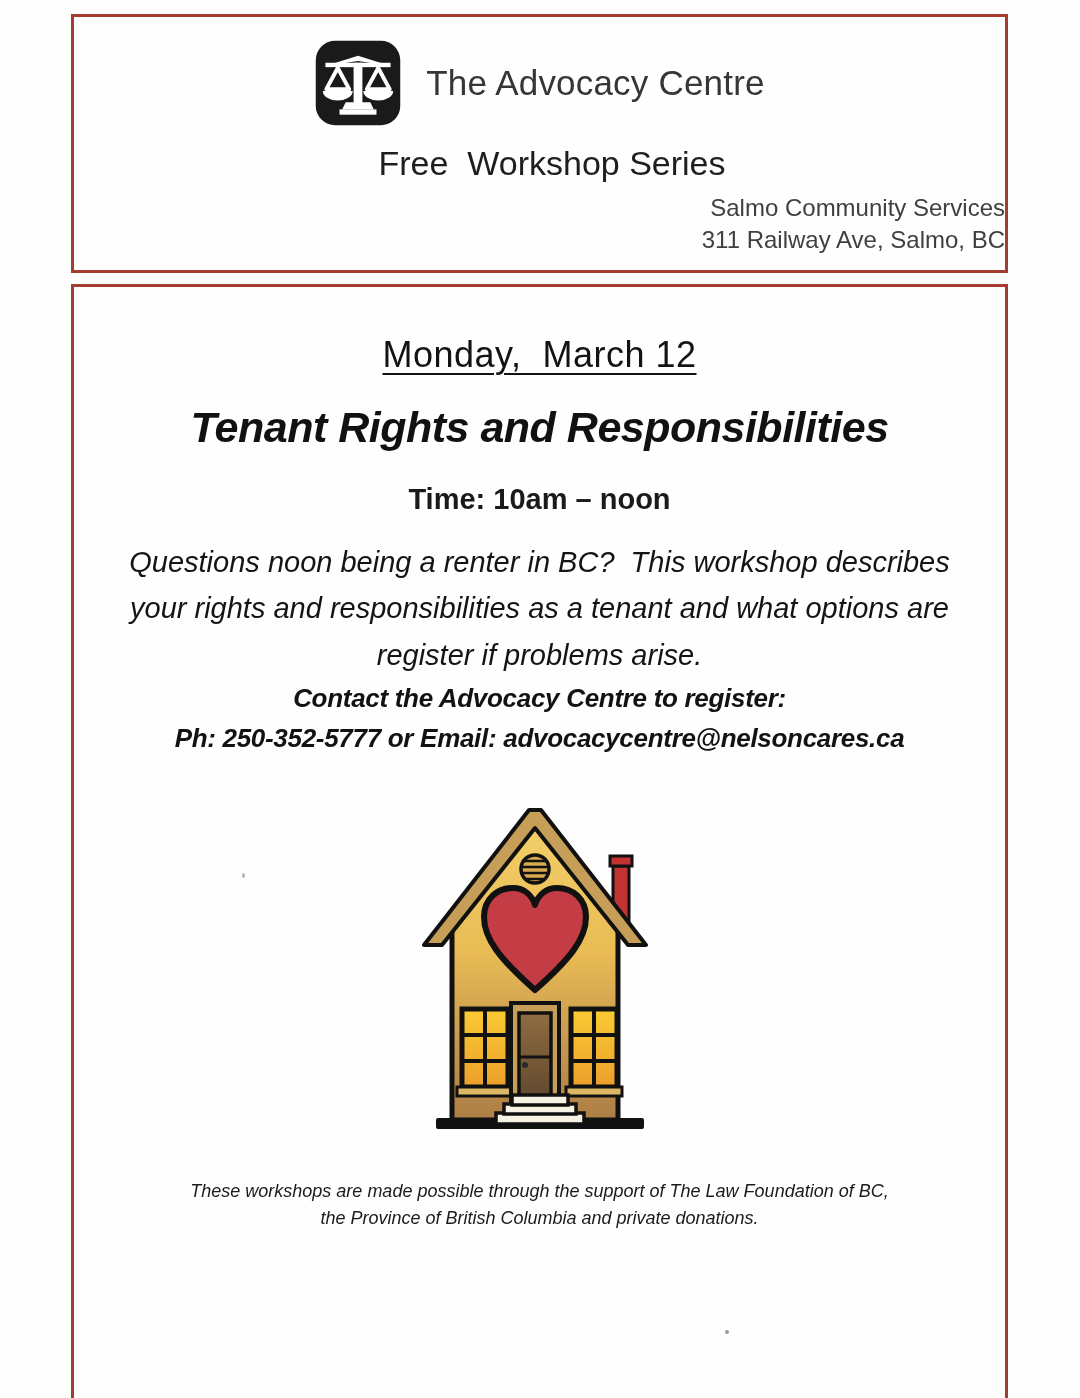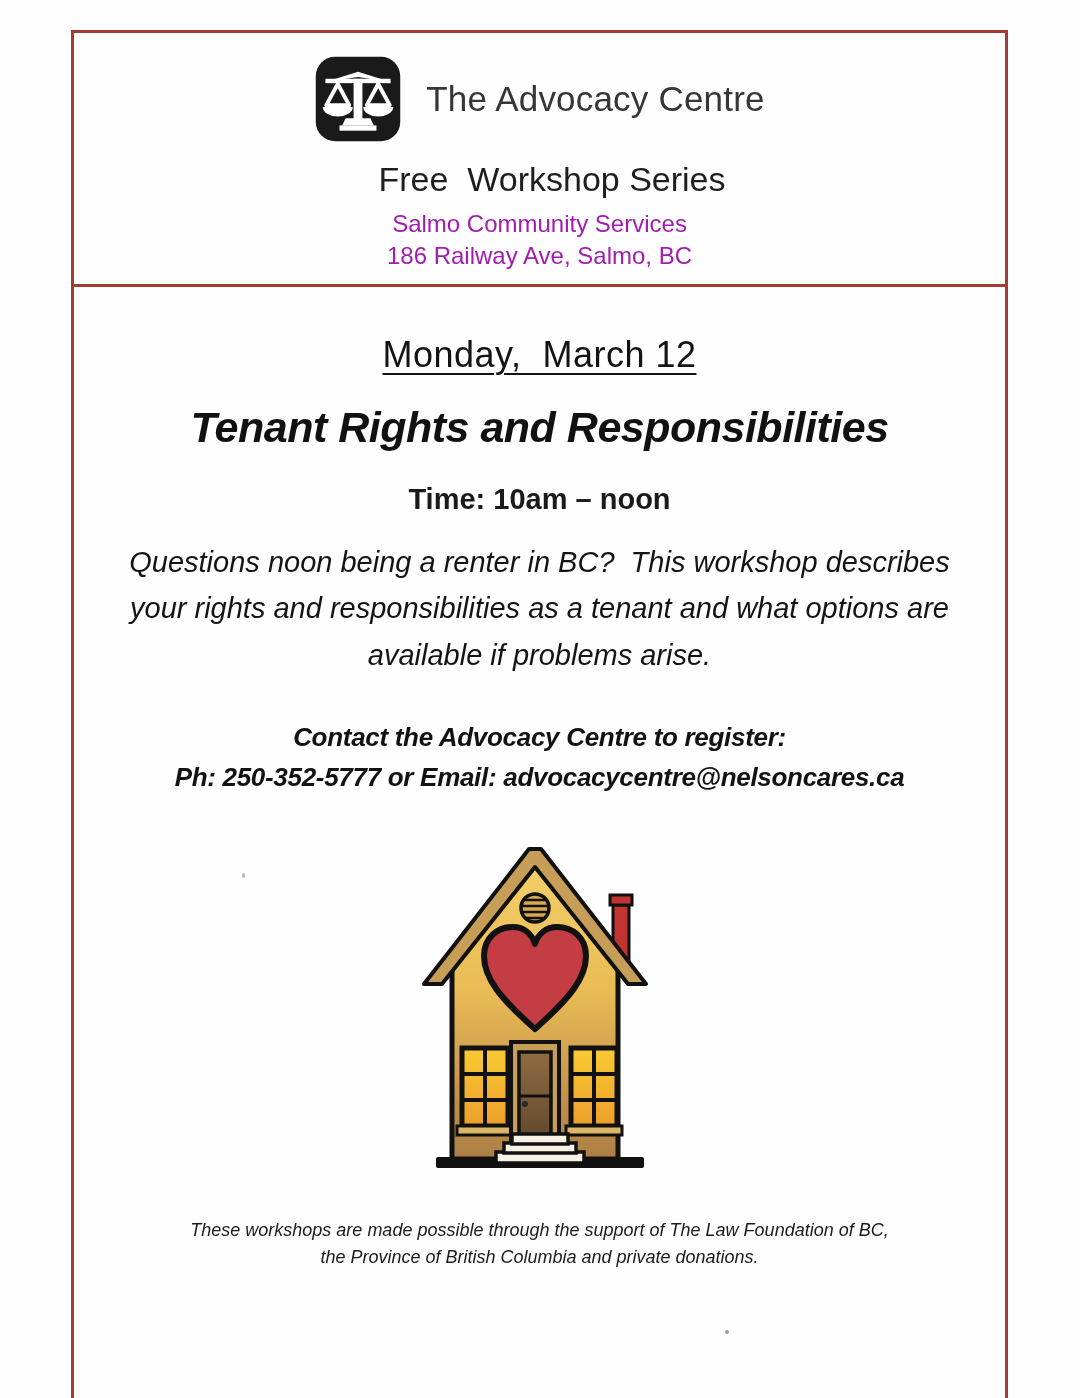--- a/index.html
+++ b/index.html
@@ -13,21 +13,21 @@
   }
   .box{
     position:absolute;
     left:71px;
     width:937px;
     border:3px solid #a63c30;
     box-sizing:border-box;
     background:#fefefe;
     text-align:center;
   }
-  .box-header{ top:30px; height:259px; }
+  .box-header{ top:14px; height:259px; }
   .box-main{ top:284px; height:1245px; }
   .pre{ white-space:pre-wrap; }
 
   
   .logo-row{
     margin-top:22px;
     display:flex;
     justify-content:center;
     align-items:center;
     gap:24px;
@@ -41,21 +41,22 @@
   .series-title{
     margin-top:17px;
     font-size:34px;
     color:#1e1e1e;
     padding-left:25px;
   }
   .venue{
     margin-top:9px;
     font-size:24px;
     line-height:1.33;
-    color:#a21caf;
+    color:#404040;
+    text-align:right;
   }
 
   
   .date-heading{
     margin-top:47px;
     font-size:36px;
     color:#131313;
     text-decoration:underline;
     text-decoration-thickness:2px;
     text-underline-offset:6px;
@@ -76,21 +77,20 @@
     color:#1a1a1a;
   }
   .description{
     margin-top:23px;
     font-size:29px;
     font-style:italic;
     line-height:1.6;
     color:#141414;
   }
   .contact{
-    margin-top:39px;
     font-size:26px;
     font-weight:bold;
     font-style:italic;
     line-height:1.55;
     color:#121212;
     letter-spacing:-0.3px;
   }
   .house-wrap{
     margin-top:48px;
     height:325px;
@@ -130,33 +130,33 @@
       <path d="M 10 59 A 17 11 0 0 0 44 59 Z" fill="#fff"></path>
 
       <polygon points="73,33 60,57 86,57" fill="none" stroke="#fff" stroke-width="4.5" stroke-linejoin="round"></polygon>
       <path d="M 56 59 A 17 11 0 0 0 90 59 Z" fill="#fff"></path>
     </svg>
     <span class="org-name">The Advocacy Centre</span>
   </div>
   <div class="series-title pre">Free  Workshop Series</div>
   <div class="venue">
     <div>Salmo Community Services</div>
-    <div>186 Railway Ave, Salmo, BC</div>
+    <div>311 Railway Ave, Salmo, BC</div>
   </div>
 </div>
 
 <div class="box box-main">
   <div class="date-heading pre">Monday,  March 12</div>
   <div class="workshop-title">Tenant Rights and Responsibilities</div>
   <div class="time-heading pre">Time: 10am – noon</div>
 
   <div class="description">
     <div class="pre">Questions noon being a renter in BC?  This workshop describes</div>
     <div class="pre">your rights and responsibilities as a tenant and what options are</div>
-    <div class="pre">available if problems arise.</div>
+    <div class="pre">register if problems arise.</div>
   </div>
 
   <div class="contact">
     <div>Contact the Advocacy Centre to register:</div>
     <div>Ph: 250-352-5777 or Email: advocacycentre@nelsoncares.ca</div>
   </div>
 
   <div class="house-wrap">
     <svg width="235" height="325" viewBox="0 0 235 325" aria-hidden="true">
       <defs>

